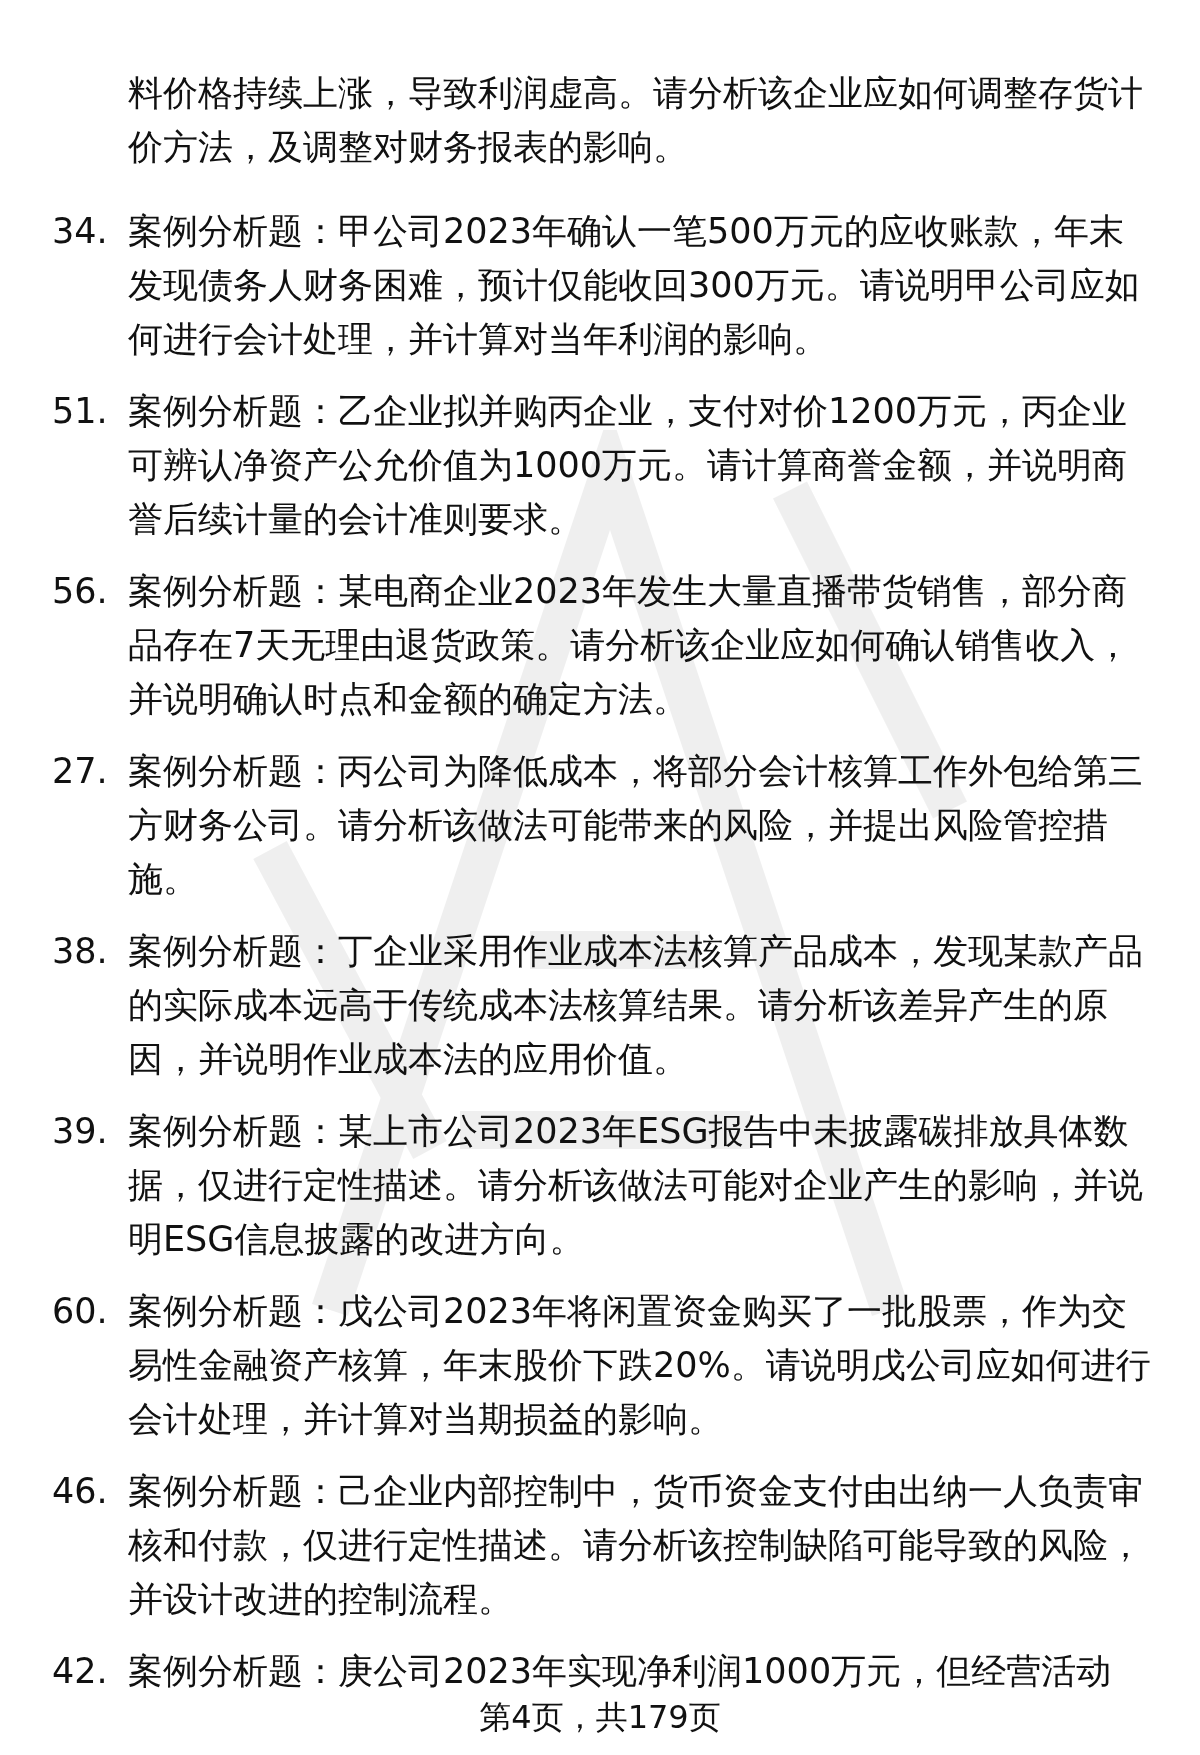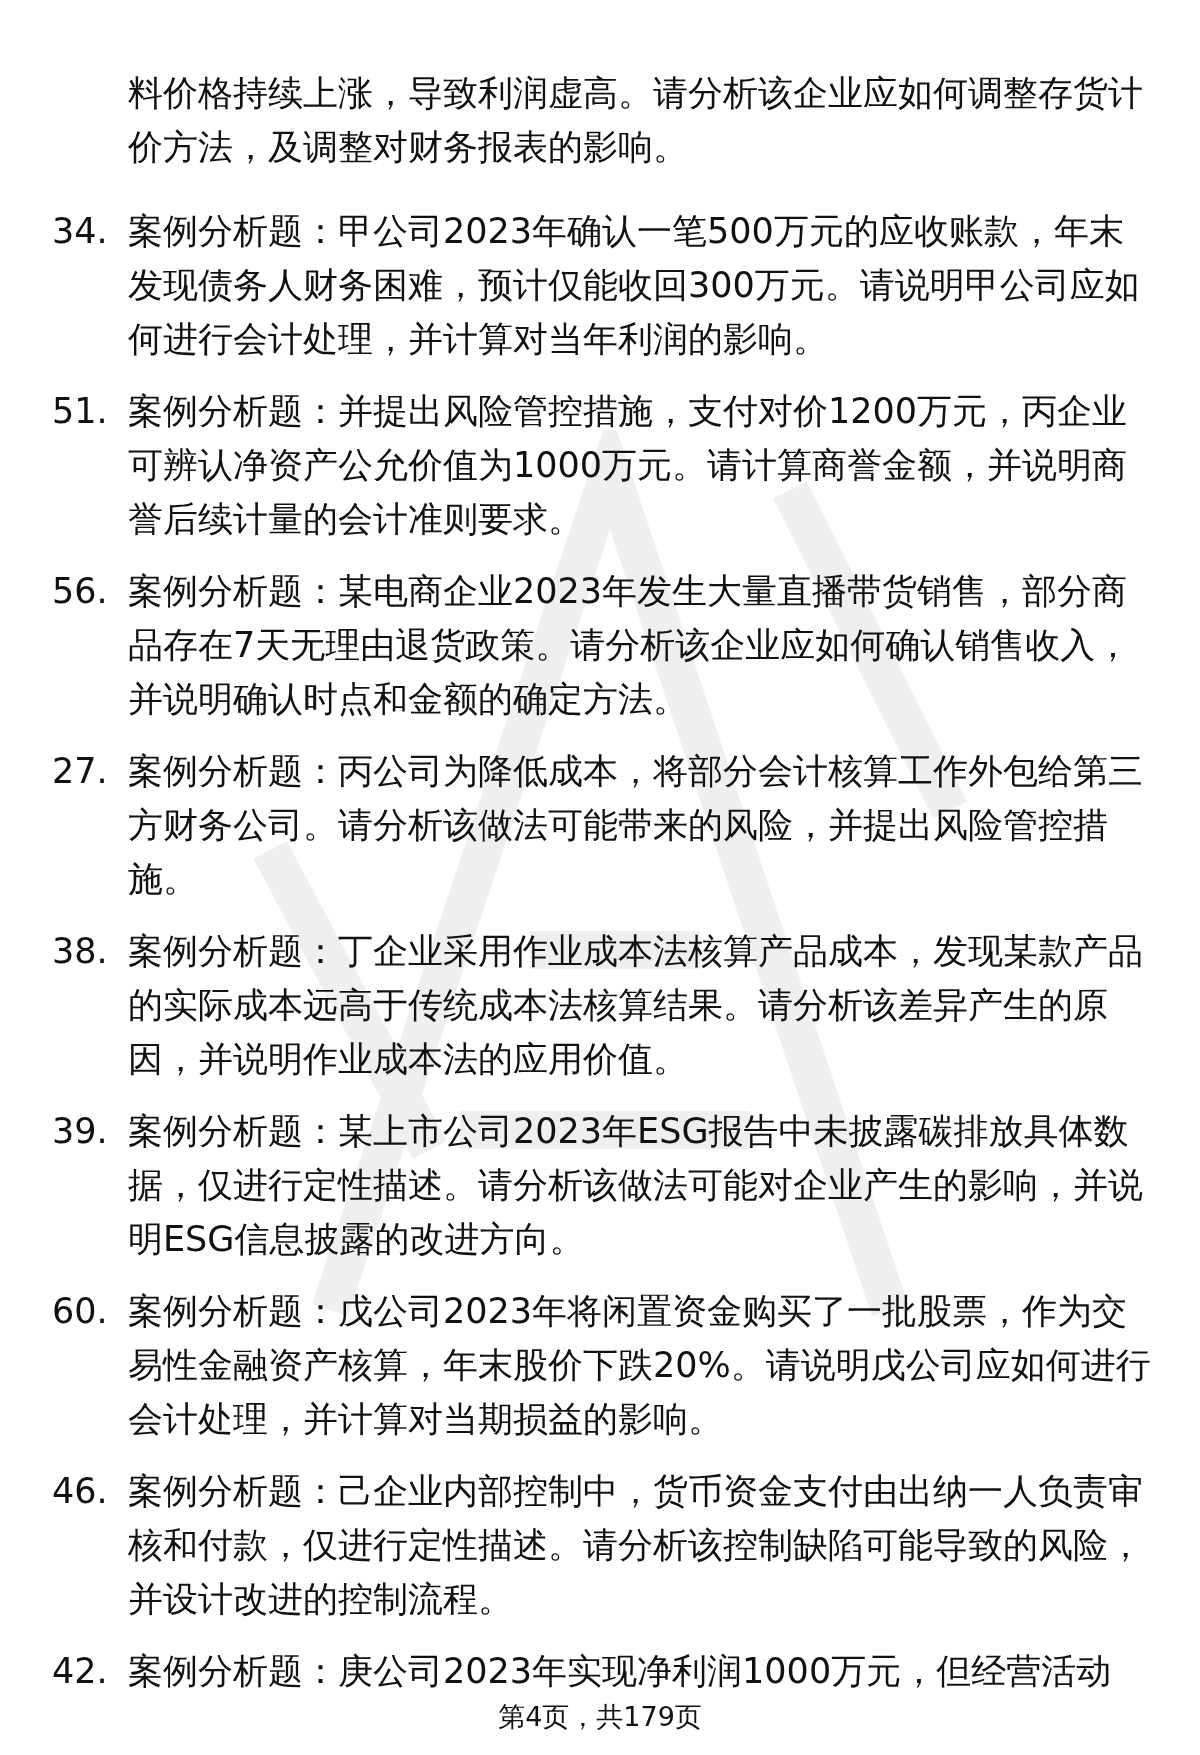--- a/index.html
+++ b/index.html
@@ -60,21 +60,21 @@
       width: 1030px;
       font-size: 35px;
       line-height: 54px;
     }
     .footer {
       position: absolute;
       left: 0;
       width: 1200px;
       top: 1693px;
       text-align: center;
-      font-size: 27px;
+      font-size: 32px;
       line-height: 40px;
     }
   </style>
 </head>
 <body>
 
 <svg class="watermark" viewBox="0 0 760 900" xmlns="http://www.w3.org/2000/svg">
   <g fill="none" stroke="#000000" stroke-width="38" stroke-linejoin="miter">
     <path d="M100 880 L380 40 L660 880"></path>
     <path d="M230 700 L520 700"></path>
@@ -88,21 +88,21 @@
 
   <div class="cont">料价格持续上涨，导致利润虚高。请分析该企业应如何调整存货计价方法，及调整对财务报表的影响。</div>
 
   <div class="item" style="top:200px;">
     <span class="num">34.</span>
     <div class="text">案例分析题：甲公司2023年确认一笔500万元的应收账款，年末发现债务人财务困难，预计仅能收回300万元。请说明甲公司应如何进行会计处理，并计算对当年利润的影响。</div>
   </div>
 
   <div class="item" style="top:380px;">
     <span class="num">51.</span>
-    <div class="text">案例分析题：并提出风险管控措施，支付对价1200万元，丙企业可辨认净资产公允价值为1000万元。请计算商誉金额，并说明商誉后续计量的会计准则要求。</div>
+    <div class="text">案例分析题：乙企业拟并购丙企业，支付对价1200万元，丙企业可辨认净资产公允价值为1000万元。请计算商誉金额，并说明商誉后续计量的会计准则要求。</div>
   </div>
 
   <div class="item" style="top:560px;">
     <span class="num">56.</span>
     <div class="text">案例分析题：某电商企业2023年发生大量直播带货销售，部分商品存在7天无理由退货政策。请分析该企业应如何确认销售收入，并说明确认时点和金额的确定方法。</div>
   </div>
 
   <div class="item" style="top:740px;">
     <span class="num">27.</span>
     <div class="text">案例分析题：丙公司为降低成本，将部分会计核算工作外包给第三方财务公司。请分析该做法可能带来的风险，并提出风险管控措施。</div>

